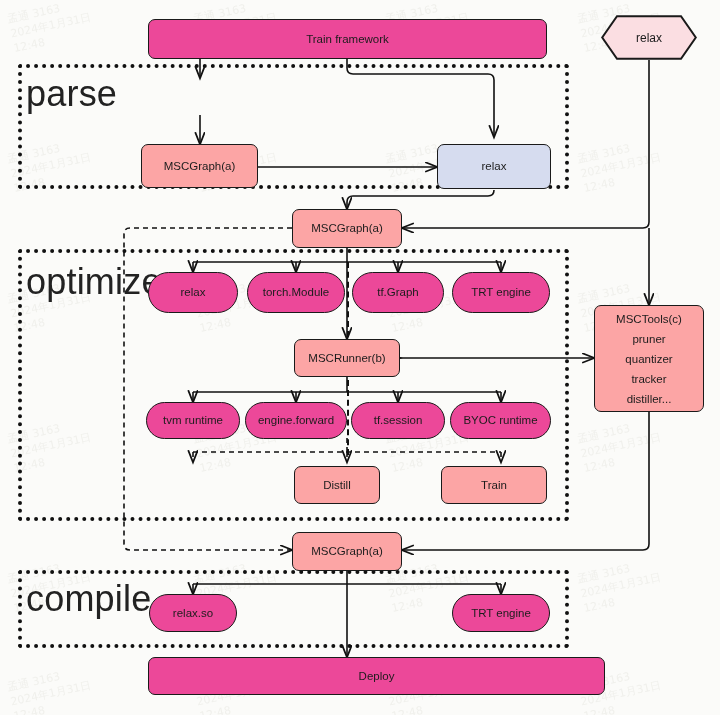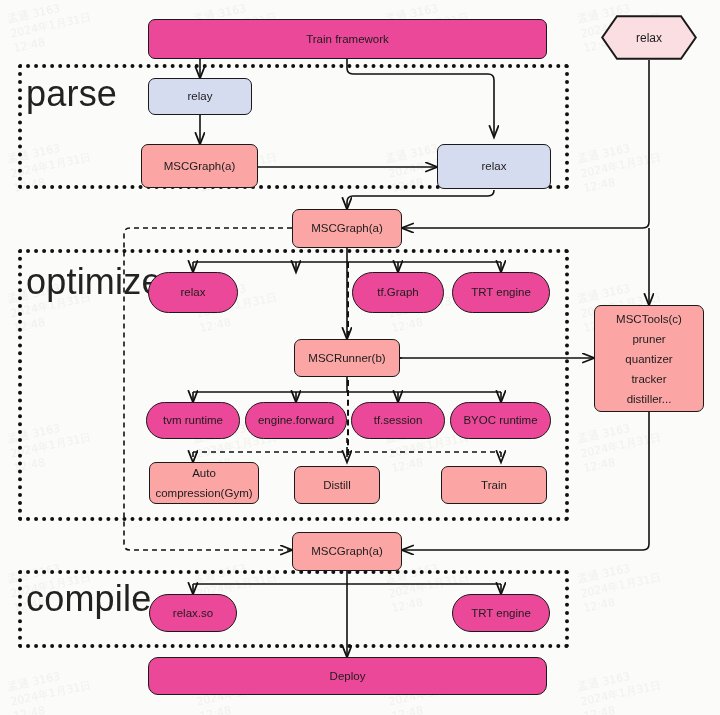--- a/index.html
+++ b/index.html
@@ -239,50 +239,48 @@
 
   <div class="node n-yellow" style="left:148px;top:19px;width:399px;height:40px;">Train framework</div>
 
   <div class="hexwrap" style="left:601px;top:15px;width:96px;height:45px;">
     <svg width="96" height="45" viewBox="0 0 96 45">
       <polygon points="16,1.2 80,1.2 94.8,22.5 80,43.8 16,43.8 1.2,22.5" fill="#fbdee2" stroke="#1a1a1a" stroke-width="2"></polygon>
     </svg>
     <div class="hexlabel">relax</div>
   </div>
 
-  <div class="node n-blue" style="left:148px;top:78px;width:104px;height:37px;">relay</div>
 
   <div class="node n-pink" style="left:141px;top:144px;width:117px;height:44px;">MSCGraph(a)</div>
 
   <div class="node n-blue" style="left:437px;top:144px;width:114px;height:45px;">relax</div>
 
   <div class="node n-pink" style="left:292px;top:209px;width:110px;height:39px;">MSCGraph(a)</div>
 
   <div class="node n-yellow n-pill" style="left:148px;top:272px;width:90px;height:41px;">relax</div>
+  <div class="node n-yellow n-pill" style="left:247px;top:272px;width:98px;height:41px;">torch.Module</div>
   <div class="node n-yellow n-pill" style="left:352px;top:272px;width:92px;height:41px;">tf.Graph</div>
   <div class="node n-yellow n-pill" style="left:452px;top:272px;width:98px;height:41px;">TRT engine</div>
 
   <div class="node n-pink" style="left:294px;top:339px;width:106px;height:38px;">MSCRunner(b)</div>
 
   <div class="node n-pink multi" style="left:594px;top:305px;width:110px;height:107px;">MSCTools(c)
 pruner
 quantizer
 tracker
 distiller...</div>
 
   <div class="node n-yellow n-pill" style="left:146px;top:402px;width:94px;height:37px;">tvm runtime</div>
   <div class="node n-yellow n-pill" style="left:245px;top:402px;width:102px;height:37px;">engine.forward</div>
   <div class="node n-yellow n-pill" style="left:351px;top:402px;width:94px;height:37px;">tf.session</div>
   <div class="node n-yellow n-pill" style="left:450px;top:402px;width:101px;height:37px;">BYOC runtime</div>
 
-  <div class="node n-pink multi" style="left:149px;top:462px;width:110px;height:42px;">Auto
-compression(Gym)</div>
   <div class="node n-pink" style="left:294px;top:466px;width:86px;height:38px;">Distill</div>
   <div class="node n-pink" style="left:441px;top:466px;width:106px;height:38px;">Train</div>
 
   <div class="node n-pink" style="left:292px;top:532px;width:110px;height:39px;">MSCGraph(a)</div>
 
   <div class="node n-yellow n-pill" style="left:149px;top:594px;width:88px;height:38px;">relax.so</div>
   <div class="node n-yellow n-pill" style="left:452px;top:594px;width:98px;height:38px;">TRT engine</div>
 
-  <div class="node n-yellow" style="left:148px;top:657px;width:399px;height:38px;border-radius:10px;">Deploy</div>
+  <div class="node n-yellow" style="left:148px;top:657px;width:457px;height:38px;">Deploy</div>
 
 </div>
 
 </body></html>

